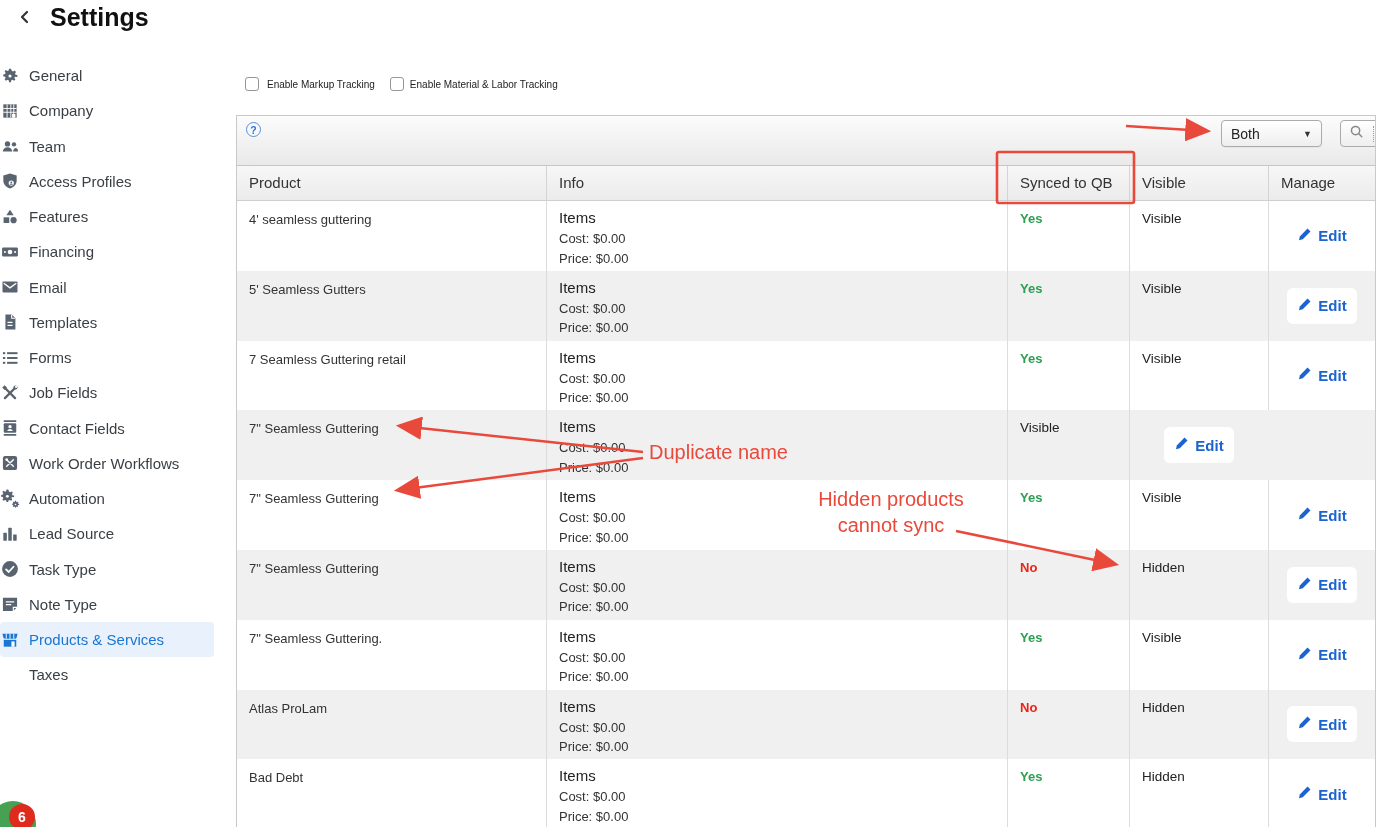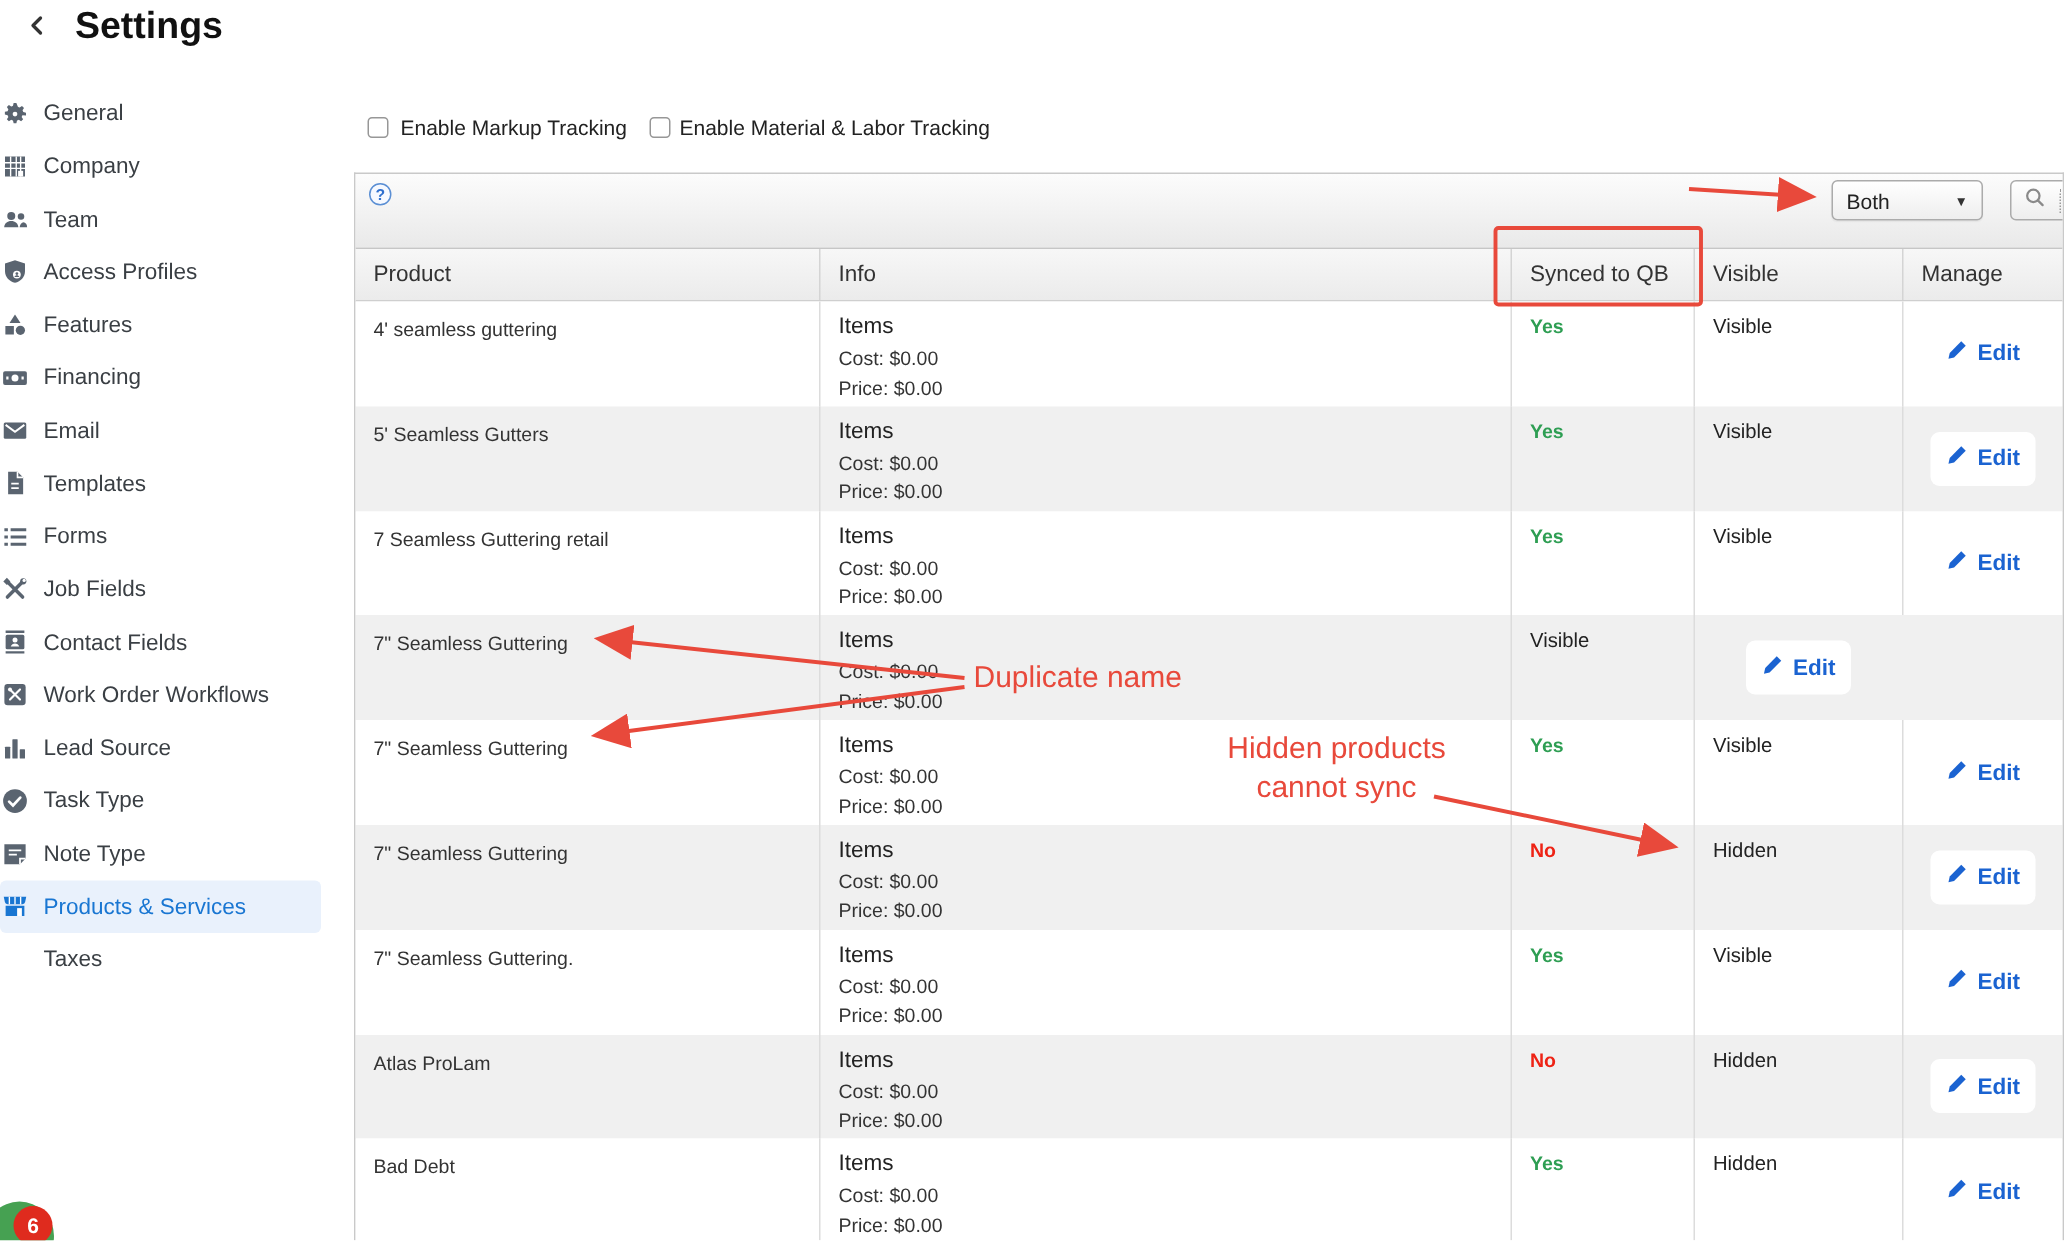--- a/index.html
+++ b/index.html
@@ -21,21 +21,21 @@
   .side-item.selected { background:#e9f1fc; border-radius:4px; margin-right:22px; }
   .side-item.selected .label { color:#1976d2; font-weight:400; }
   .side-item.selected .icon { color:#1976d2; }
   
   .chat-bubble { position:absolute; left:-10px; top:801px; width:46px; height:46px;
     border-radius:50%; background:#46a152; z-index:30; cursor:pointer; }
   .chat-badge { position:absolute; left:9px; top:804px; width:26px; height:26px; border-radius:50%;
     background:#df2b1e; color:#fff; font-size:14px; font-weight:700; display:flex;
     align-items:center; justify-content:center; z-index:31; }
   
-  .options-row { position:absolute; left:245px; top:77px; display:flex; align-items:center; font-size:14px; color:#222; }
+  .options-row { position:absolute; left:245px; top:77px; display:flex; align-items:center; font-size:10px; color:#222; }
   .cbox { width:14px; height:14px; border:1.5px solid #979797; border-radius:3px; background:#fff; cursor:pointer; flex:0 0 14px; }
   .cb-label { margin-left:8px; }
   .gap { width:15px; }
   
   .table-frame { position:absolute; left:236px; top:115px; width:1140px; height:712px;
     border:1px solid #c9c9c9; border-bottom:none; overflow:hidden; background:#fff; }
   .toolbar { position:relative; height:50px; background:linear-gradient(#fcfcfc,#e9e9e9); border-bottom:1px solid #c6c6c6; }
   .help-icon { position:absolute; left:9px; top:6px; width:15px; height:15px; border:1.2px solid #5b8fd4;
     border-radius:50%; color:#2f6fce; font-size:10.5px; font-weight:700; display:flex;
     align-items:center; justify-content:center; cursor:pointer; background:#f6f9ff; }
@@ -214,20 +214,35 @@
             <rect x="3.5" y="3.5" width="17" height="17" rx="2.6"></rect>
             <path d="M8 16l8-8M8 8l8 8" stroke="#fff" stroke-width="1.7" fill="none" stroke-linecap="round"></path>
             <circle cx="8" cy="8" r="1.6" fill="#fff"></circle>
           </svg>
         </span>
       <span class="label">Work Order Workflows</span>
     </div>
       <div class="side-item">
       <span class="icon">
           <svg viewBox="0 0 24 24" width="20" height="20" fill="currentColor">
+            <g transform="translate(-2.2,-2.2) scale(0.92)">
+              <path d="M12 8.2a3.8 3.8 0 100 7.6 3.8 3.8 0 000-7.6zM20.8 13.1v-2.2l-2.2-.5a6.8 6.8 0 00-.6-1.4l1.2-1.9-1.6-1.6-1.9 1.2c-.4-.2-.9-.4-1.4-.6L13.1 3.2h-2.2l-.5 2.2c-.5.2-1 .4-1.4.6L7.1 4.8 5.5 6.4l1.2 1.9c-.2.4-.4.9-.6 1.4l-2.2.5v2.2l2.2.5c.2.5.4 1 .6 1.4l-1.2 1.9 1.6 1.6 1.9-1.2c.4.2.9.4 1.4.6l.5 2.2h2.2l.5-2.2c.5-.2 1-.4 1.4-.6l1.9 1.2 1.6-1.6-1.2-1.9c.2-.4.4-.9.6-1.4z"></path>
+              <circle cx="12" cy="12" r="1.9" fill="#fff"></circle>
+            </g>
+            <g transform="translate(12.6,12.6) scale(0.5)">
+              <path d="M12 8.2a3.8 3.8 0 100 7.6 3.8 3.8 0 000-7.6zM20.8 13.1v-2.2l-2.2-.5a6.8 6.8 0 00-.6-1.4l1.2-1.9-1.6-1.6-1.9 1.2c-.4-.2-.9-.4-1.4-.6L13.1 3.2h-2.2l-.5 2.2c-.5.2-1 .4-1.4.6L7.1 4.8 5.5 6.4l1.2 1.9c-.2.4-.4.9-.6 1.4l-2.2.5v2.2l2.2.5c.2.5.4 1 .6 1.4l-1.2 1.9 1.6 1.6 1.9-1.2c.4.2.9.4 1.4.6l.5 2.2h2.2l.5-2.2c.5-.2 1-.4 1.4-.6l1.9 1.2 1.6-1.6-1.2-1.9c.2-.4.4-.9.6-1.4z"></path>
+              <circle cx="12" cy="12" r="1.9" fill="#fff"></circle>
+            </g>
+          </svg>
+        </span>
+      <span class="label">Automation</span>
+    </div>
+      <div class="side-item">
+      <span class="icon">
+          <svg viewBox="0 0 24 24" width="20" height="20" fill="currentColor">
             <rect x="4" y="10.5" width="4.2" height="9.5" rx="0.5"></rect>
             <rect x="9.9" y="4.5" width="4.2" height="15.5" rx="0.5"></rect>
             <rect x="15.8" y="12.5" width="4.2" height="7.5" rx="0.5"></rect>
           </svg>
         </span>
       <span class="label">Lead Source</span>
     </div>
       <div class="side-item">
       <span class="icon">
           <svg viewBox="0 0 24 24" width="20" height="20" fill="currentColor">

